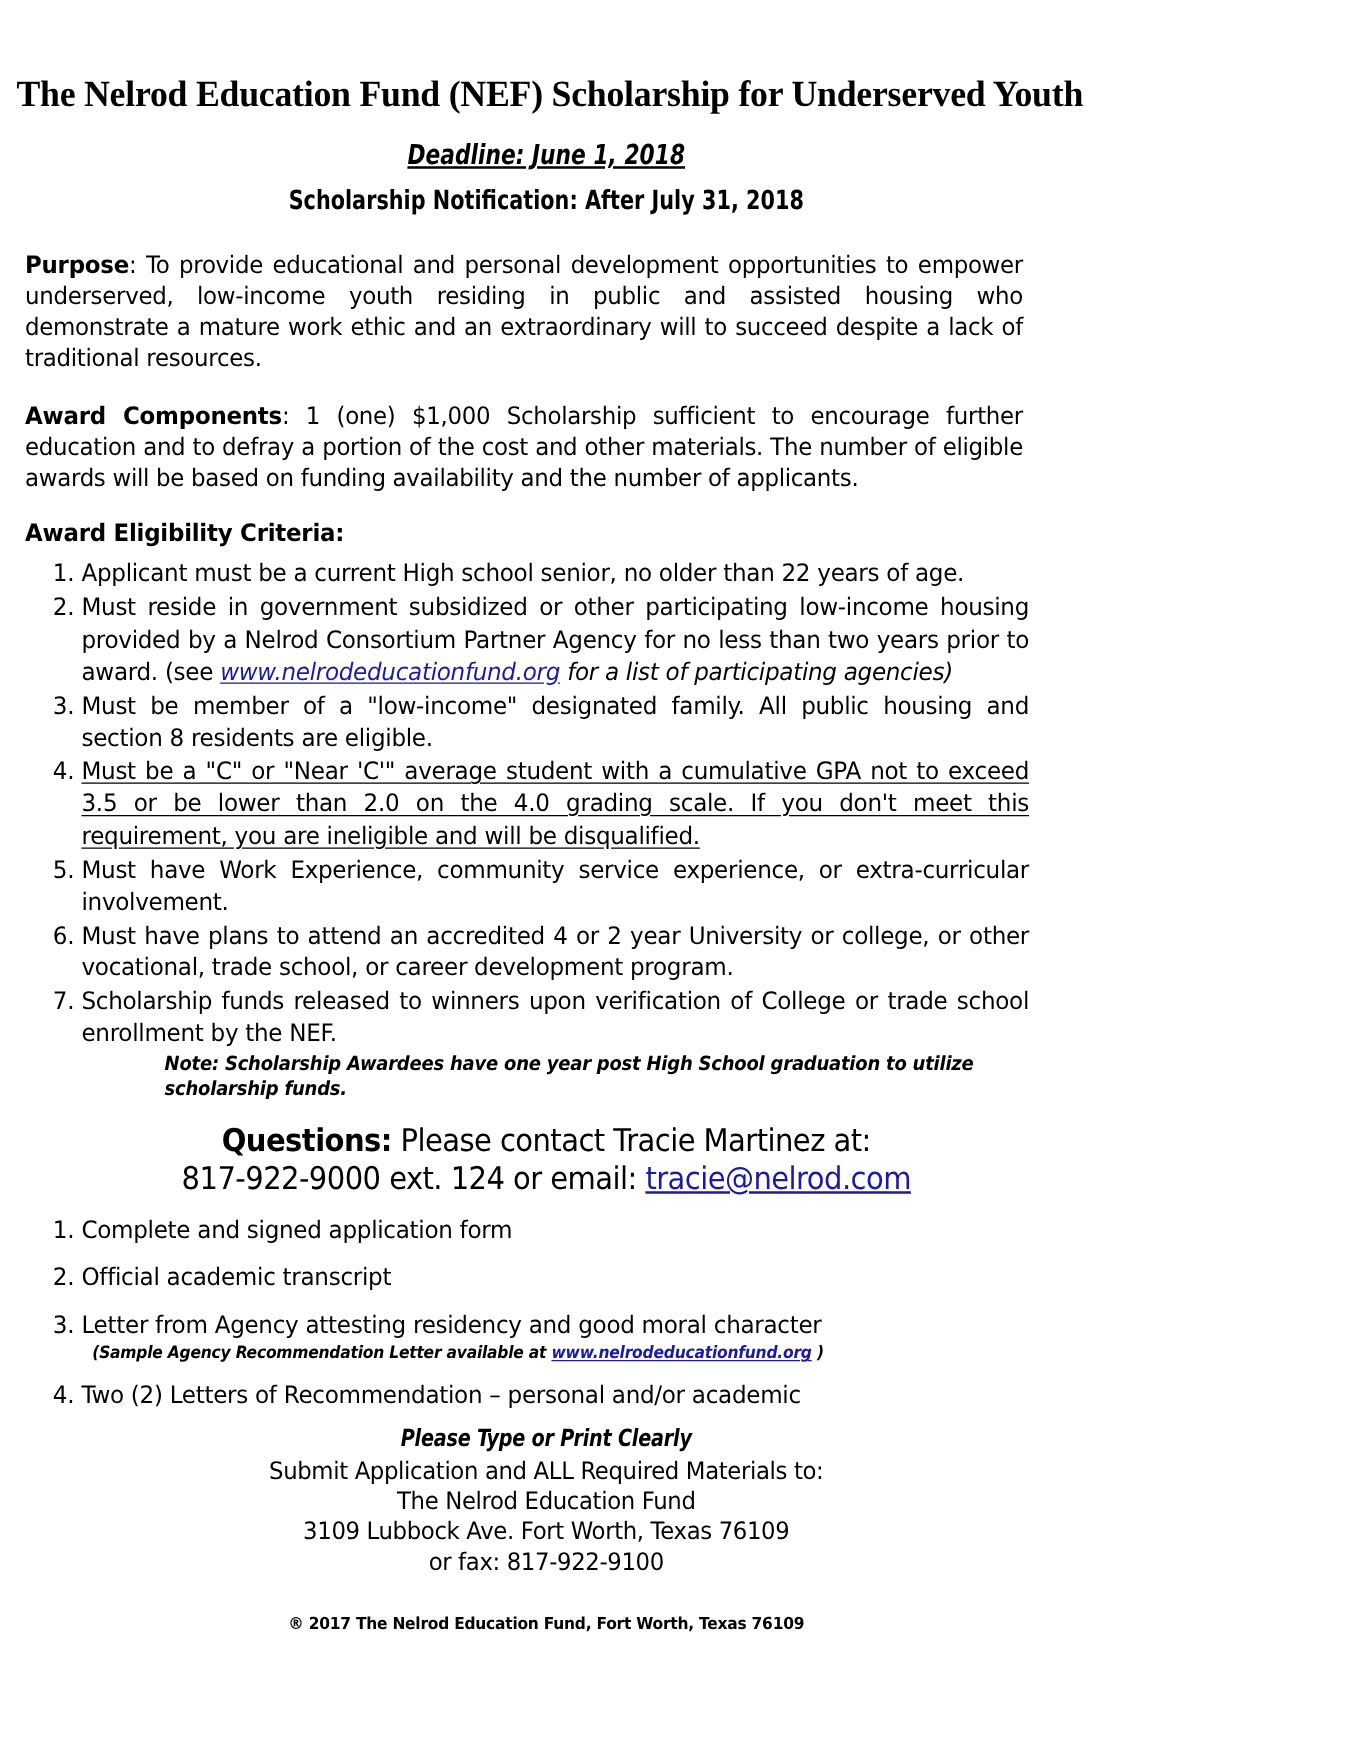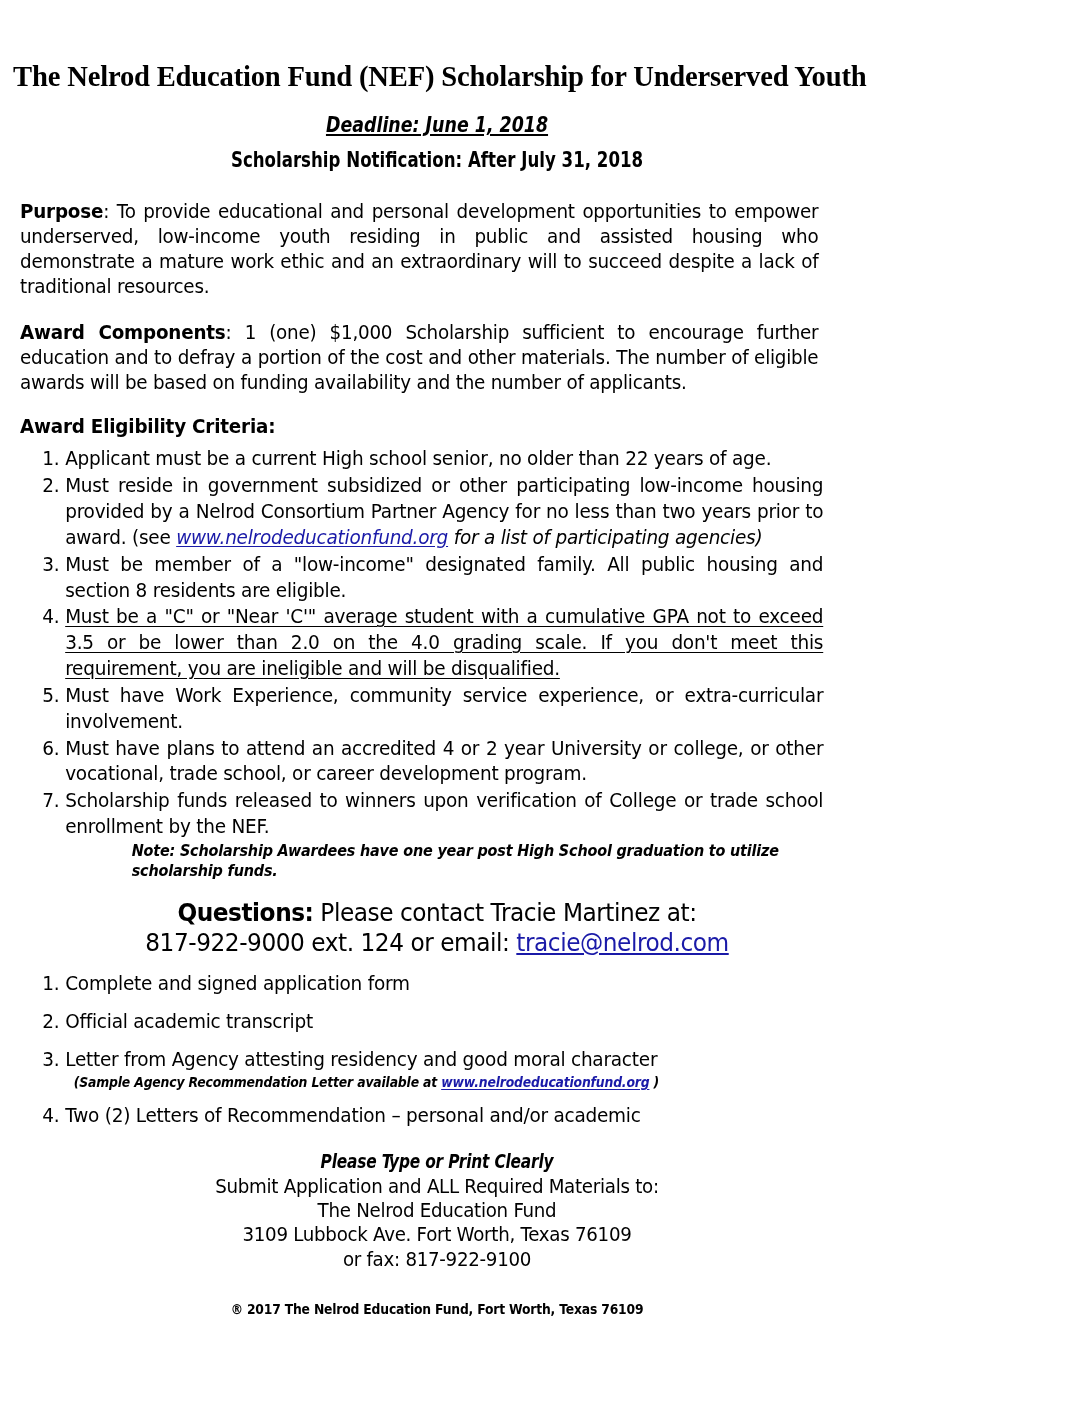--- a/index.html
+++ b/index.html
@@ -203,21 +203,21 @@
     margin: 1px 0 0 0;
     padding-left: 60px;
     letter-spacing: -0.2px;
     transform: scaleX(0.95);
     transform-origin: left center;
   }
 
   
   .closing {
     text-align: center;
-    margin-top: 20px;
+    margin-top: 10px;
   }
   .print-clearly {
     font-family: "DejaVu Sans Condensed", "Liberation Sans Narrow", "Liberation Sans", sans-serif;
     font-weight: bold;
     font-style: italic;
     font-size: 19px;
     letter-spacing: -0.2px;
     transform: scaleX(0.9);
     line-height: 1.35;
   }

